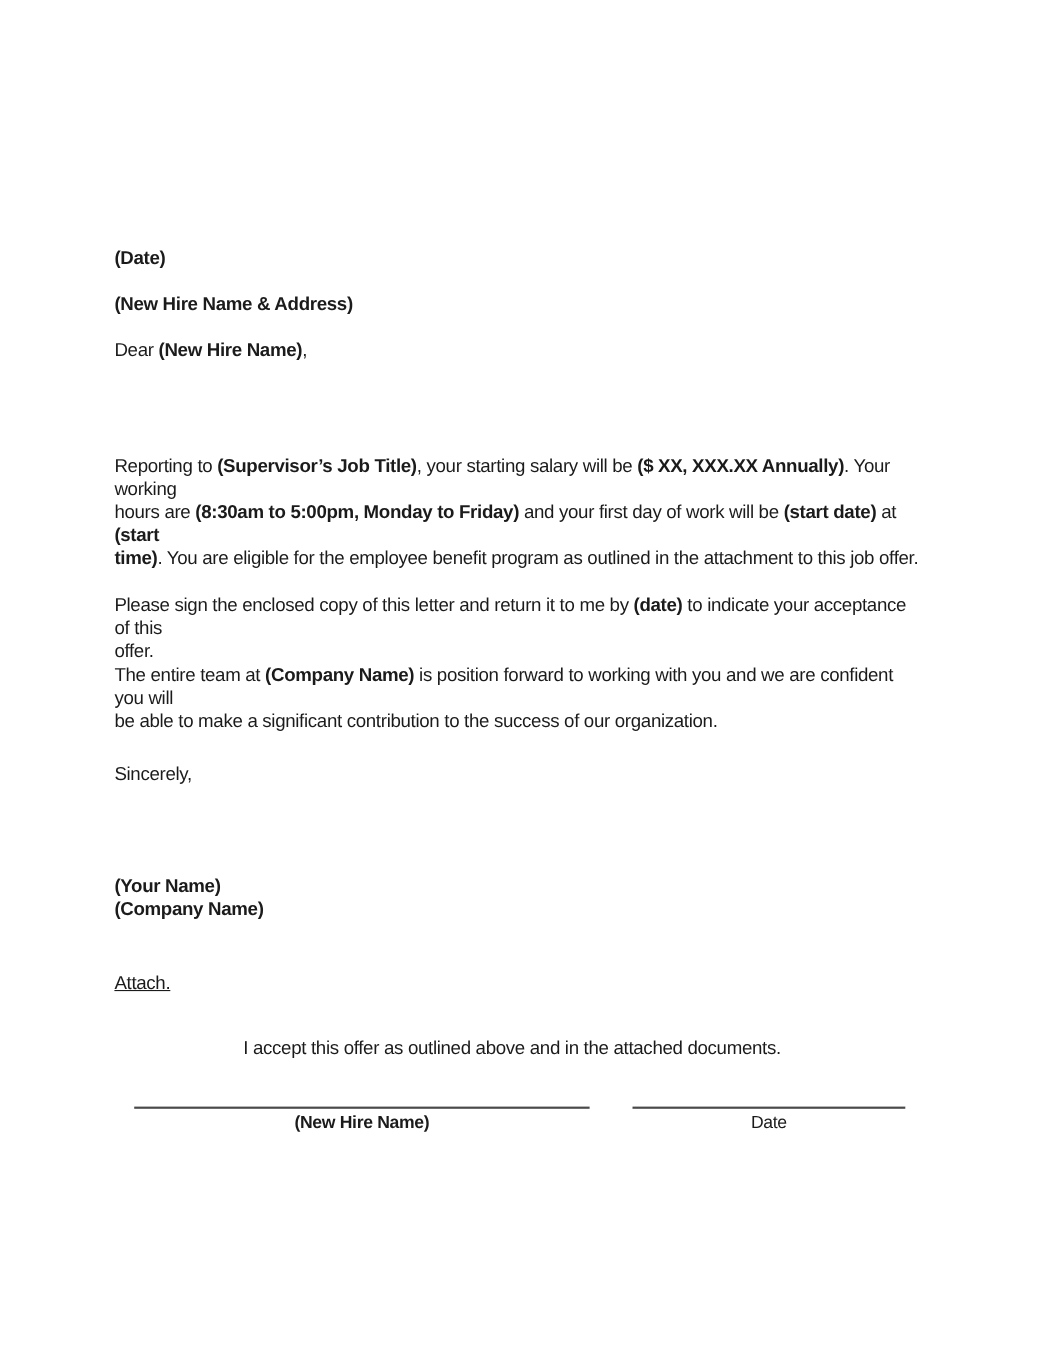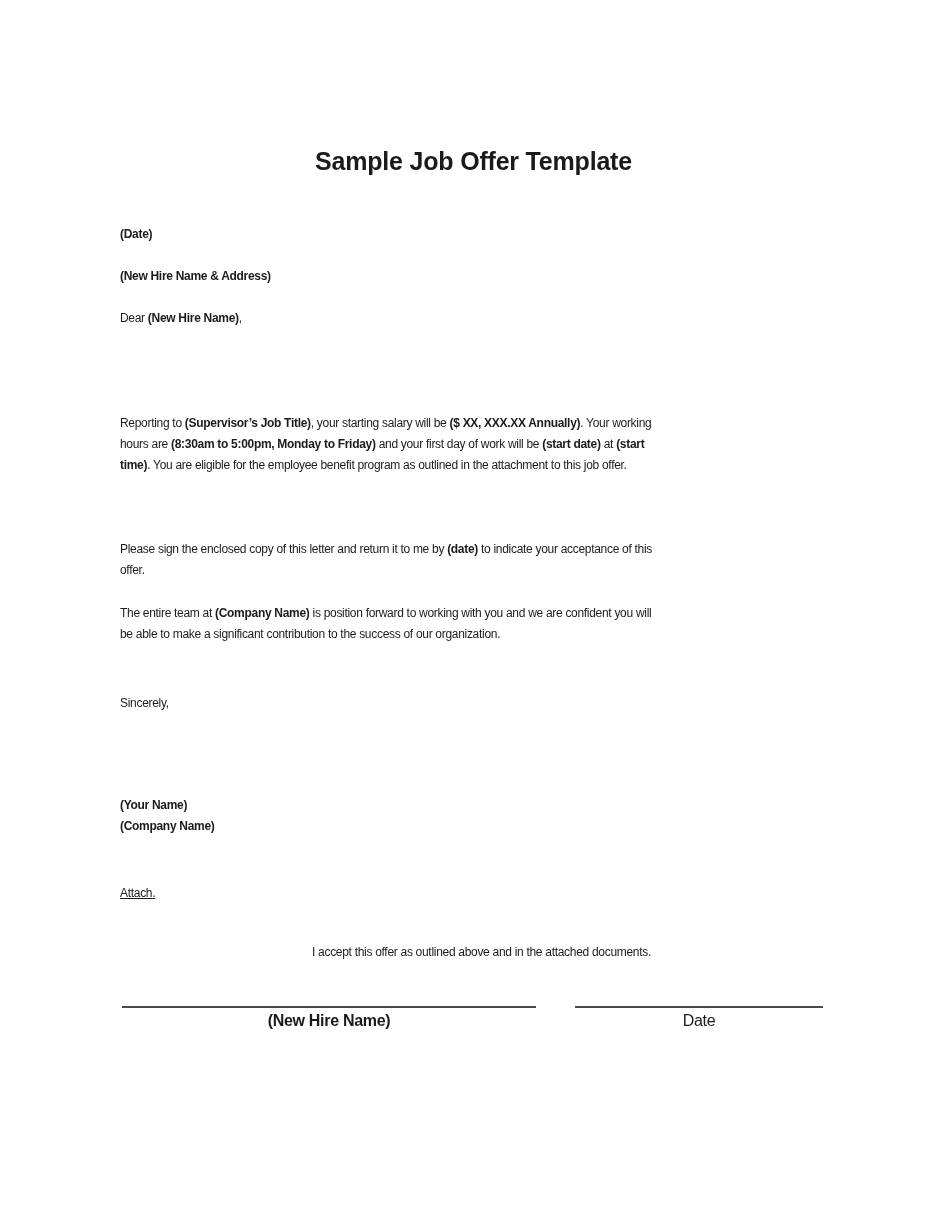--- a/index.html
+++ b/index.html
@@ -18,22 +18,22 @@
   .doc-title {
     position: absolute;
     top: 146px; left: 0; width: 947px;
     text-align: center;
     font-size: 25px; font-weight: bold;
     letter-spacing: -0.2px;
     line-height: 30px;
   }
   .block {
     position: absolute;
-    left: 120px; width: 737px;
-    font-size: 12px;
+    left: 104px; width: 737px;
+    font-size: 17px;
     line-height: 21px;
     letter-spacing: -0.3px;
   }
   .block b { font-weight: bold; }
   .pos-date        { top: 224px; }
   .pos-address     { top: 266px; }
   .pos-salutation  { top: 308px; }
   .pos-congrats    { top: 350px; }
   .pos-reporting   { top: 413px; }
   .pos-conditional { top: 497px; }
@@ -54,21 +54,20 @@
     padding-top: 2px;
   }
   .sig-name { left: 122px; width: 414px; font-weight: bold; }
   .sig-date { left: 575px; width: 248px; }
 </style>
 </head>
 <body>
 
 <div class="page">
 
-  <div class="doc-title">Sample Job Offer Template</div>
 
   <div class="block pos-date"><b>(Date)</b></div>
 
   <div class="block pos-address"><b>(New Hire Name &amp; Address)</b></div>
 
   <div class="block pos-salutation"><span>Dear </span><b>(New Hire Name)</b><span>,</span></div>
 
 
   <div class="block pos-reporting"><span>Reporting to </span><b>(Supervisor’s Job Title)</b><span>, your starting salary will be </span><b>($ XX, XXX.XX Annually)</b><span>. Your working</span><br><span>hours are </span><b>(8:30am to 5:00pm, Monday to Friday)</b><span> and your first day of work will be </span><b>(start date)</b><span> at </span><b>(start</b><br><b>time)</b><span>. You are eligible for the employee benefit program as outlined in the attachment to this job offer.</span></div>
 

